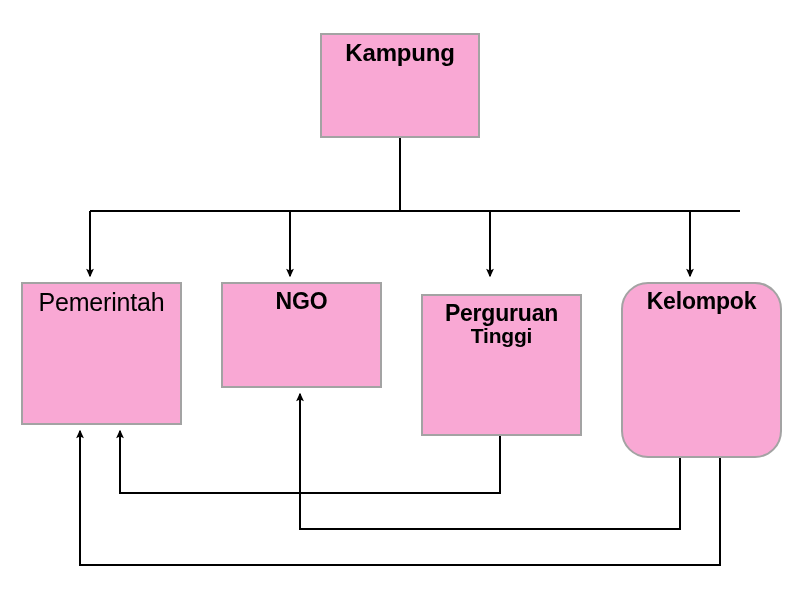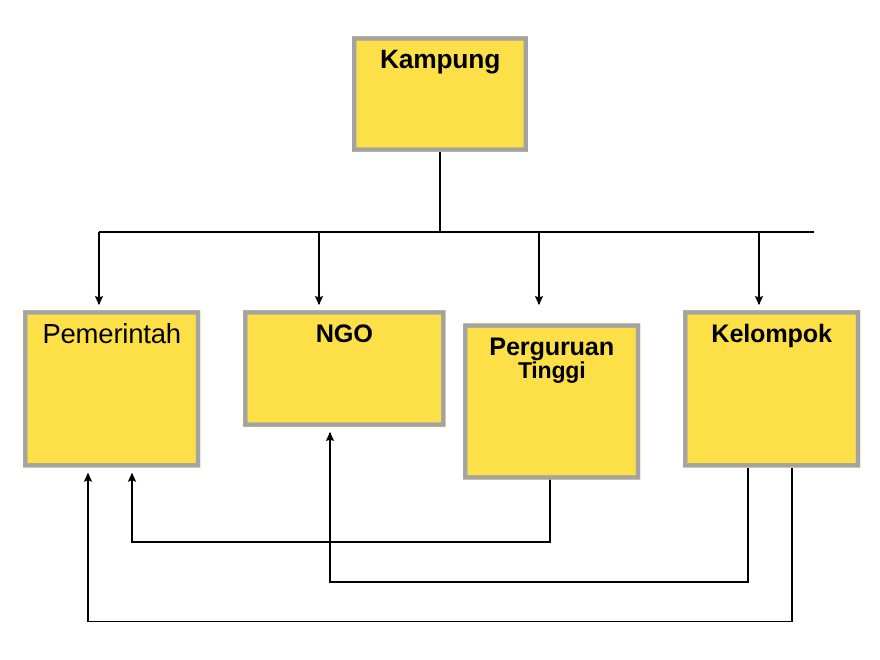--- a/index.html
+++ b/index.html
@@ -24,22 +24,22 @@
     position: absolute;
     top: 0;
     left: 0;
     width: 800px;
     height: 600px;
     display: block;
   }
   .node-box {
     position: absolute;
     box-sizing: border-box;
-    border: 4px solid #a3a3a3;
-    background: #fde047;
+    border: 2px solid #a3a3a3;
+    background: #f9a8d4;
     text-align: center;
     padding-top: 6px;
     line-height: 1.02;
   }
   .node-title {
     display: block;
     font-weight: bold;
     font-size: 23px;
     color: #000000;
     letter-spacing: -0.2px;
@@ -53,23 +53,23 @@
   }
   .node-sub-regular {
     display: block;
     font-weight: normal;
     font-size: 25px;
     color: #000000;
     letter-spacing: -0.2px;
   }
   #box-kampung  { left: 320px; top: 33px;  width: 160px; height: 105px; }
   #box-instansi { left: 21px;  top: 282px; width: 161px; height: 143px; }
-  #box-ngo      { left: 221px; top: 282px; width: 184px; height: 106px; }
+  #box-ngo      { left: 221px; top: 282px; width: 161px; height: 106px; }
   #box-pt       { left: 421px; top: 294px; width: 161px; height: 142px; }
-  #box-ku       { left: 621px; top: 282px; width: 161px; height: 143px; }
+  #box-ku       { left: 621px; top: 282px; width: 161px; height: 176px; border-radius: 27px; }
   #box-kampung .node-title { font-size: 24px; }
 </style>
 </head>
 <body>
 
 <div id="diagram-root">
 
   <svg id="diagram-svg" viewBox="0 0 800 600" xmlns="http://www.w3.org/2000/svg">
     <defs>
       <marker id="arrowhead-down" markerWidth="9" markerHeight="9" refX="4.5" refY="7.6" orient="0" markerUnits="userSpaceOnUse">

